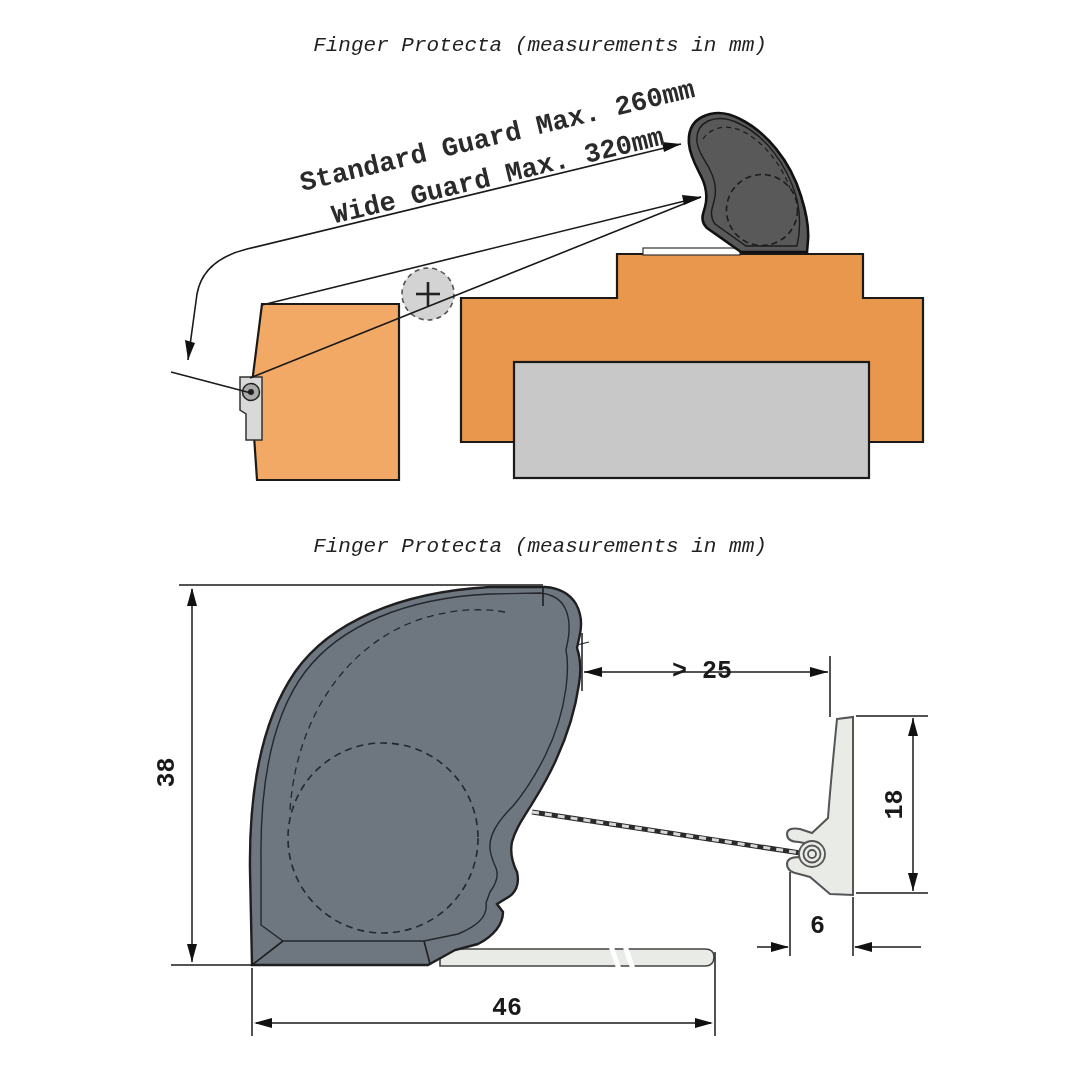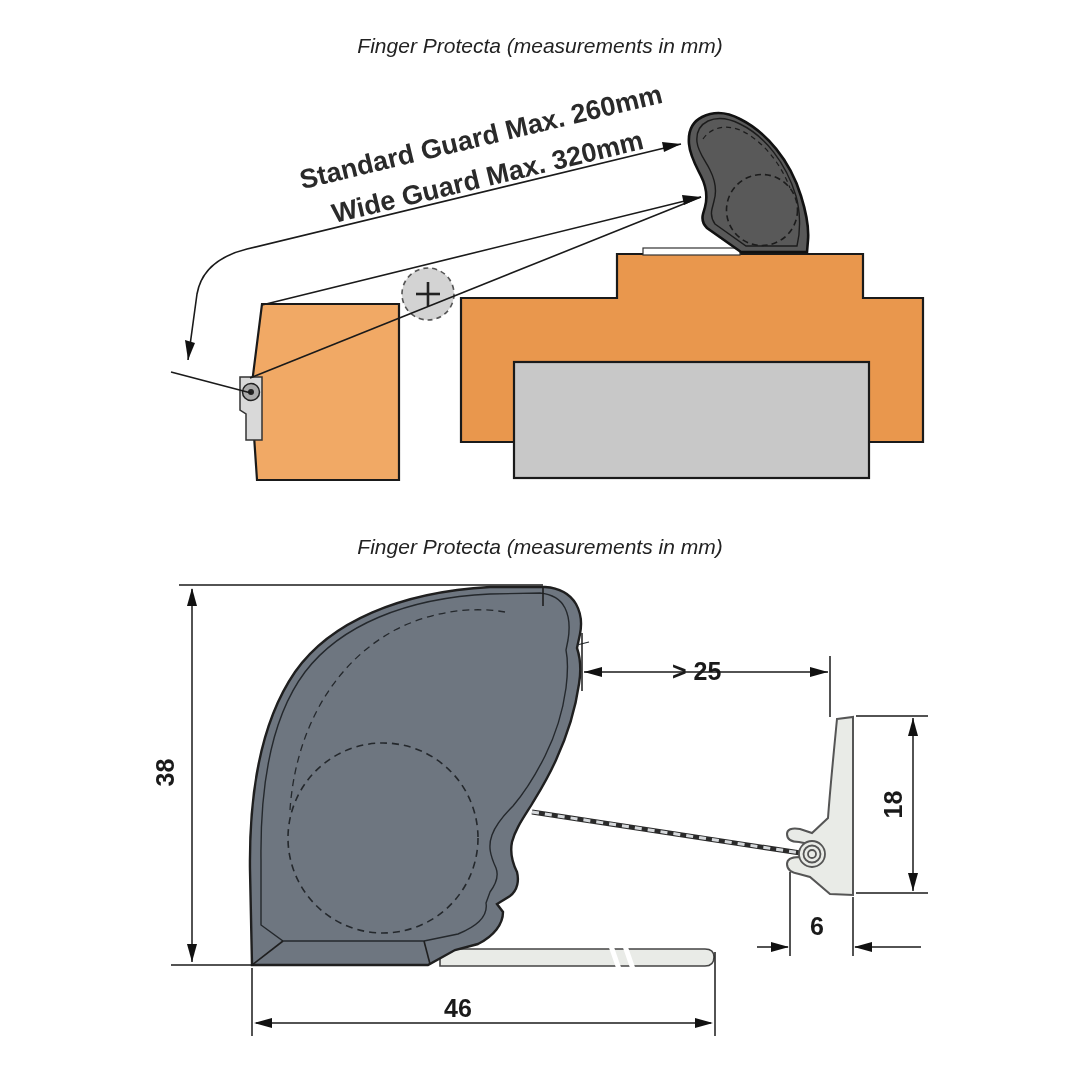--- a/index.html
+++ b/index.html
@@ -1,17 +1,17 @@
 <!DOCTYPE html>
 <html><head>
 <meta charset="utf-8">
 <style>
   html,body{margin:0;padding:0;background:#ffffff;}
   .stage{position:relative;width:1080px;height:1080px;background:#ffffff;overflow:hidden;
-         font-family:Liberation Sans, sans-serif;color:#1a1a1a;}
+         font-family:Liberation Mono, monospace;color:#1a1a1a;}
   .stage svg{position:absolute;left:0;top:0;}
   .lbl{position:absolute;white-space:nowrap;}
   .title{font-style:italic;font-size:21px;font-weight:400;color:#222;text-align:center;width:1080px;left:0;}
   .guard-label{font-weight:bold;font-size:27px;color:#2a2a2a;transform:rotate(-13.5deg);transform-origin:center center;}
   .dim{font-weight:bold;font-size:25px;color:#1a1a1a;}
   .rot90{transform:rotate(-90deg);transform-origin:center center;}
 </style>
 </head>
 <body>
 
@@ -157,15 +157,15 @@
 <div class="lbl title" style="top:34px;">Finger Protecta (measurements in mm)</div>
 <div class="lbl title" style="top:535px;">Finger Protecta (measurements in mm)</div>
 
 <div class="lbl guard-label" style="left:295px;top:122px;">Standard Guard Max. 260mm</div>
 <div class="lbl guard-label" style="left:328px;top:162px;">Wide Guard Max. 320mm</div>
 
 <div class="lbl dim rot90" style="left:152px;top:758px;">38</div>
 <div class="lbl dim" style="left:672px;top:657px;">&gt; 25</div>
 <div class="lbl dim rot90" style="left:880px;top:790px;">18</div>
 <div class="lbl dim" style="left:810px;top:912px;">6</div>
-<div class="lbl dim" style="left:444px;top:994px;">46</div>
+<div class="lbl dim" style="left:492px;top:994px;">46</div>
 
 </div>
 
 </body></html>

